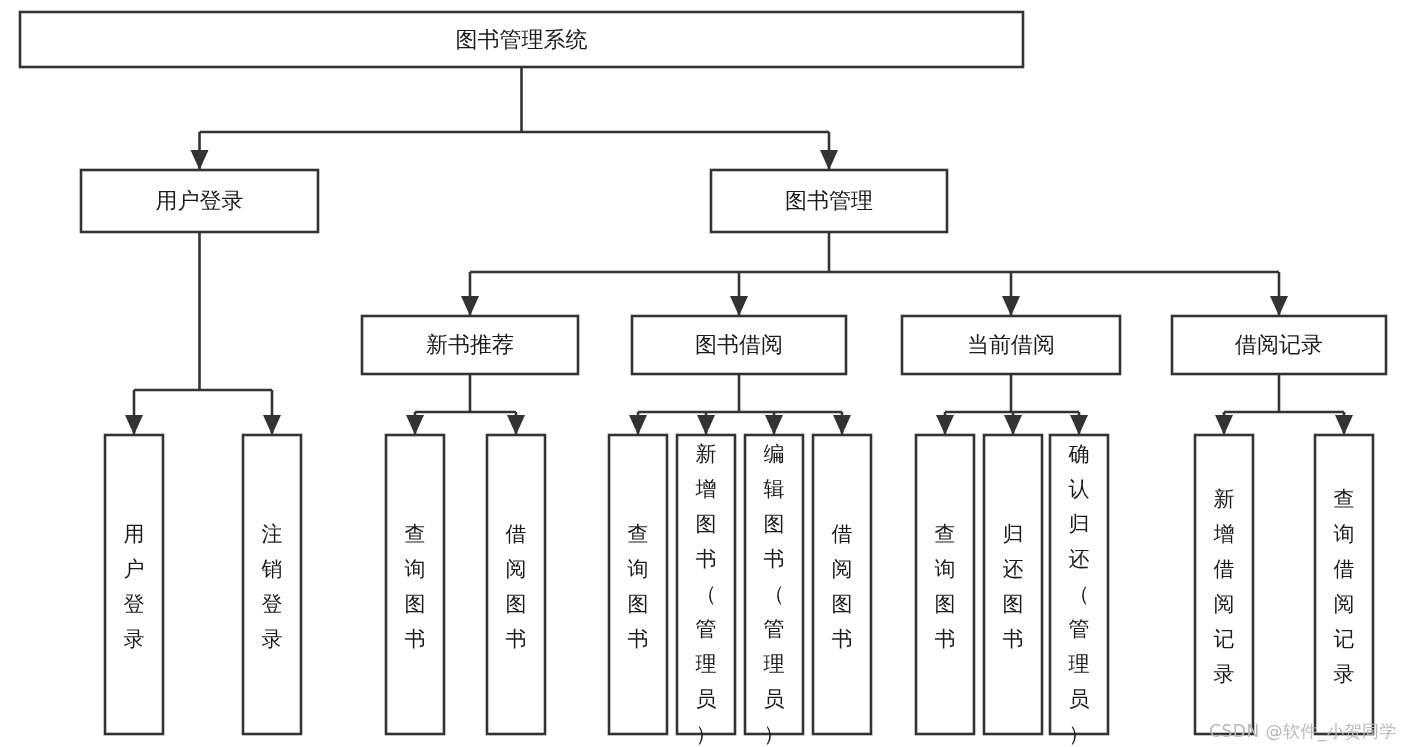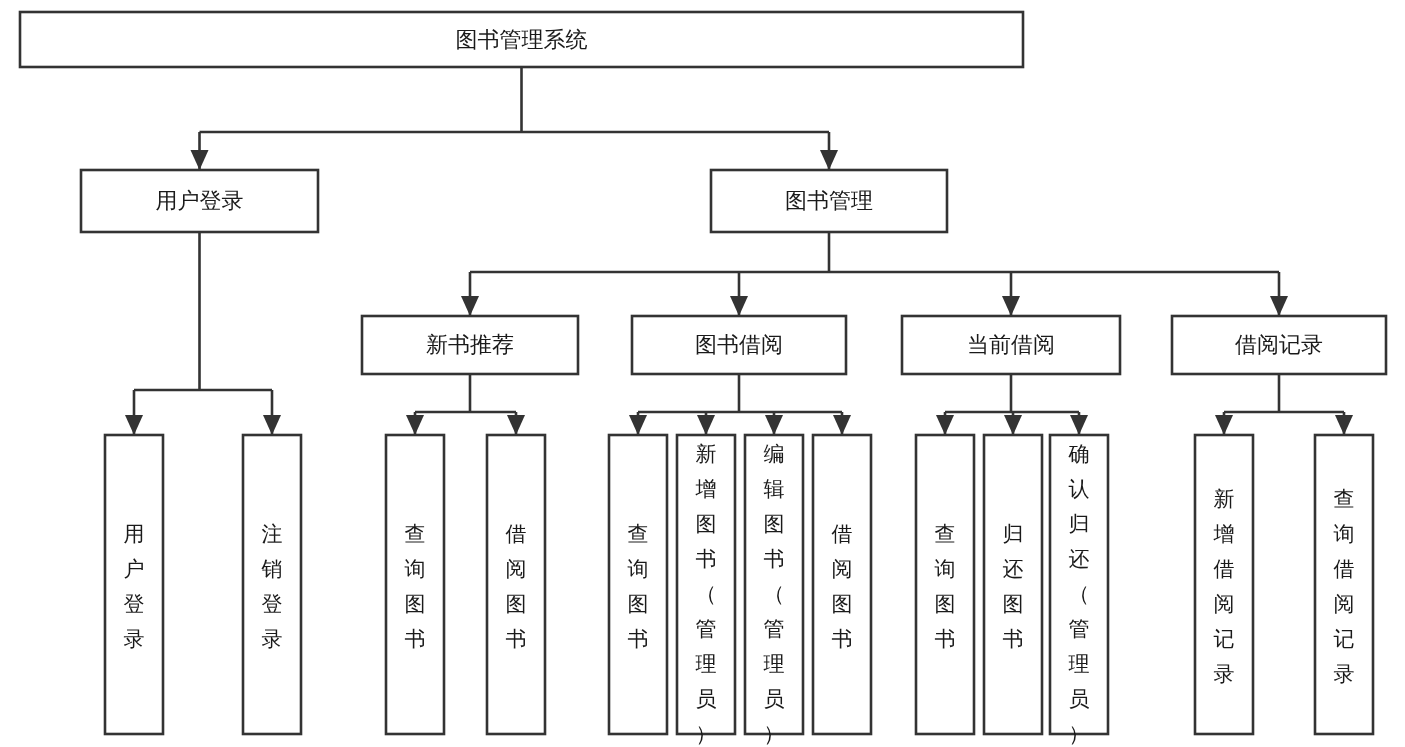--- a/index.html
+++ b/index.html
@@ -200,13 +200,14 @@
           <rect x="1195" y="435" width="58" height="299" class="node-box"></rect>
           <text x="1224" y="505.5" class="node-label-v"><tspan x="1224" dy="0">新</tspan><tspan x="1224" dy="35">增</tspan><tspan x="1224" dy="35">借</tspan><tspan x="1224" dy="35">阅</tspan><tspan x="1224" dy="35">记</tspan><tspan x="1224" dy="35">录</tspan></text>
         </g>
         <g>
           <rect x="1315" y="435" width="58" height="299" class="node-box"></rect>
           <text x="1344" y="505.5" class="node-label-v"><tspan x="1344" dy="0">查</tspan><tspan x="1344" dy="35">询</tspan><tspan x="1344" dy="35">借</tspan><tspan x="1344" dy="35">阅</tspan><tspan x="1344" dy="35">记</tspan><tspan x="1344" dy="35">录</tspan></text>
         </g>
       </g>
   </svg>
 
+  <div class="watermark">CSDN @软件_小贺同学</div>
 </div>
 
 </body></html>

